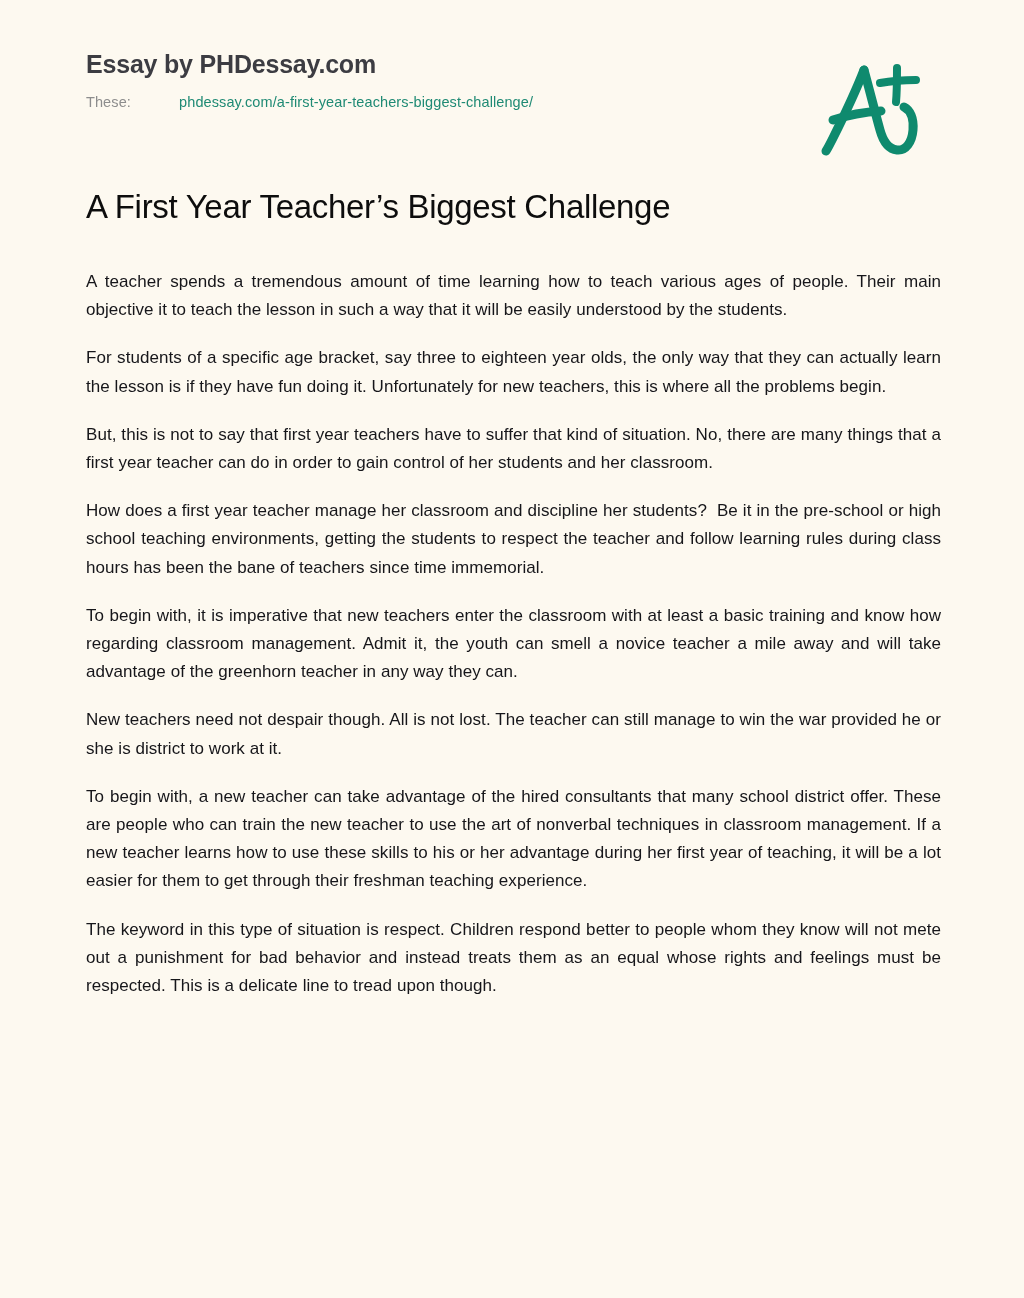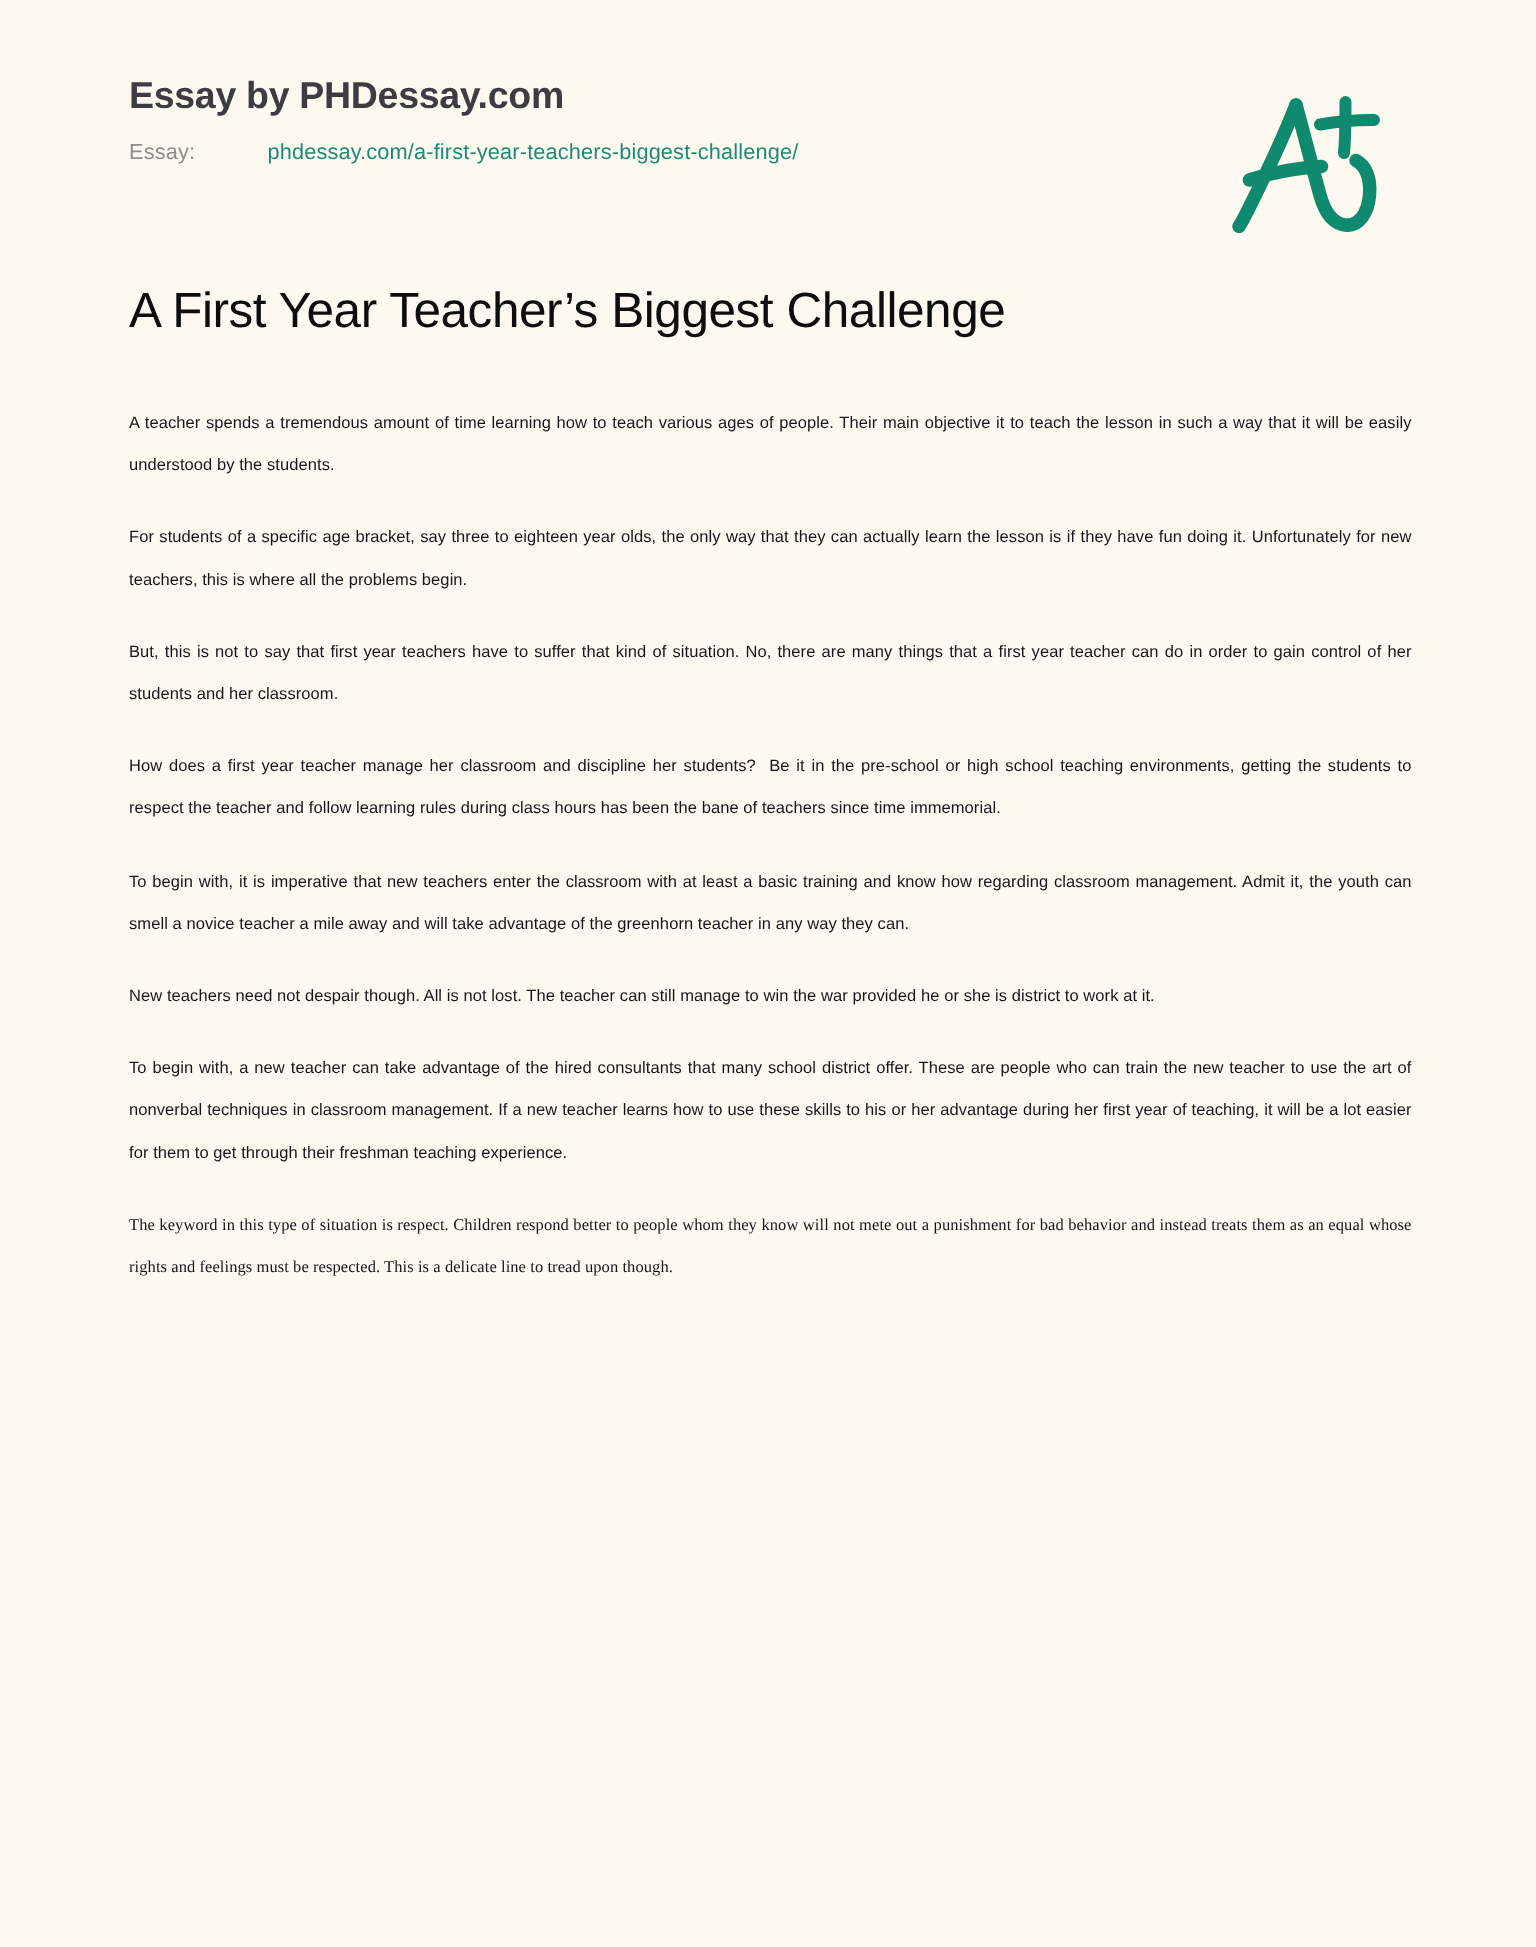--- a/index.html
+++ b/index.html
@@ -78,41 +78,40 @@
   }
 
   
   .body-copy {
     position: absolute;
     left: 86px;
     top: 268px;
     width: 855px;
   }
   .para {
-    font-size: 11px;
+    font-size: 17px;
     line-height: 28.2px;
     color: #16161a;
     text-align: justify;
     margin: 0 0 20px 0;
     letter-spacing: 0.05px;
     white-space: pre-wrap;
   }
   .para:last-child {
     margin-bottom: 0;
-    font-family: Liberation Serif, serif;
   }
 </style>
 </head>
 <body>
 
 <div class="page">
 
   <div class="header">
     <div class="brand-title">Essay by PHDessay.com</div>
-    <div class="source-line"><span>Essay:</span> <span class="source-url">phdessay.com/a-first-year-teachers-biggest-challenge/</span></div>
+    <div class="source-line"><span>These:</span> <span class="source-url">phdessay.com/a-first-year-teachers-biggest-challenge/</span></div>
   </div>
 
   <div class="logo">
     <svg viewBox="0 0 112 108" xmlns="http://www.w3.org/2000/svg" aria-hidden="true">
       <g fill="none" stroke="#0f8a6e" stroke-linecap="round" stroke-linejoin="round">
 
         <path d="M47 16 C40 34, 27 62, 16 84 C13 90, 11 94, 9 97" stroke-width="9"></path>
 
         <path d="M47 16 C52 34, 58 58, 63 76 C66 87, 71 95, 80 96
                  C89 97, 95 88, 96 76 C97 64, 93 56, 87 53" stroke-width="9"></path>

